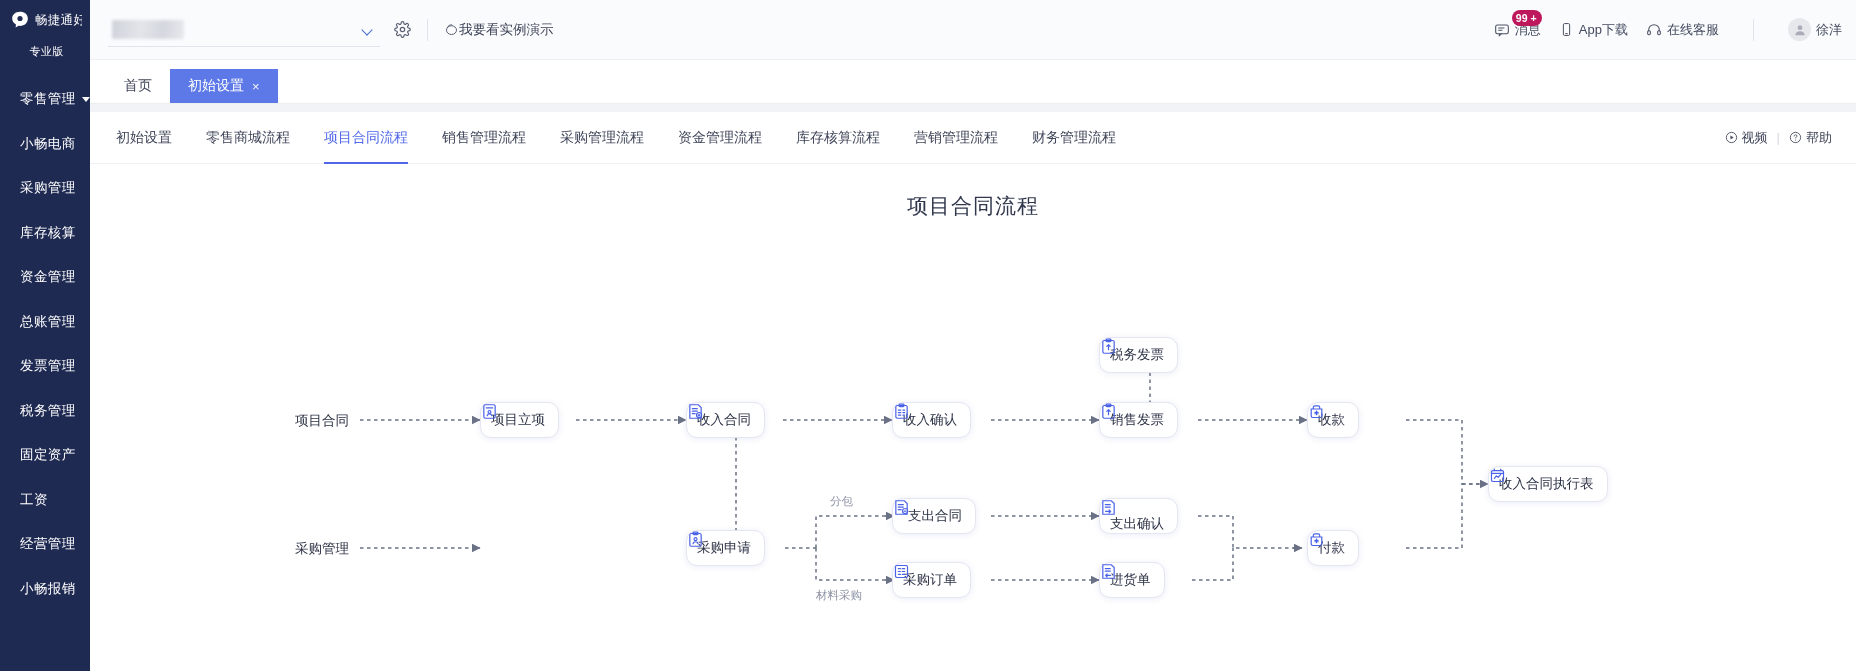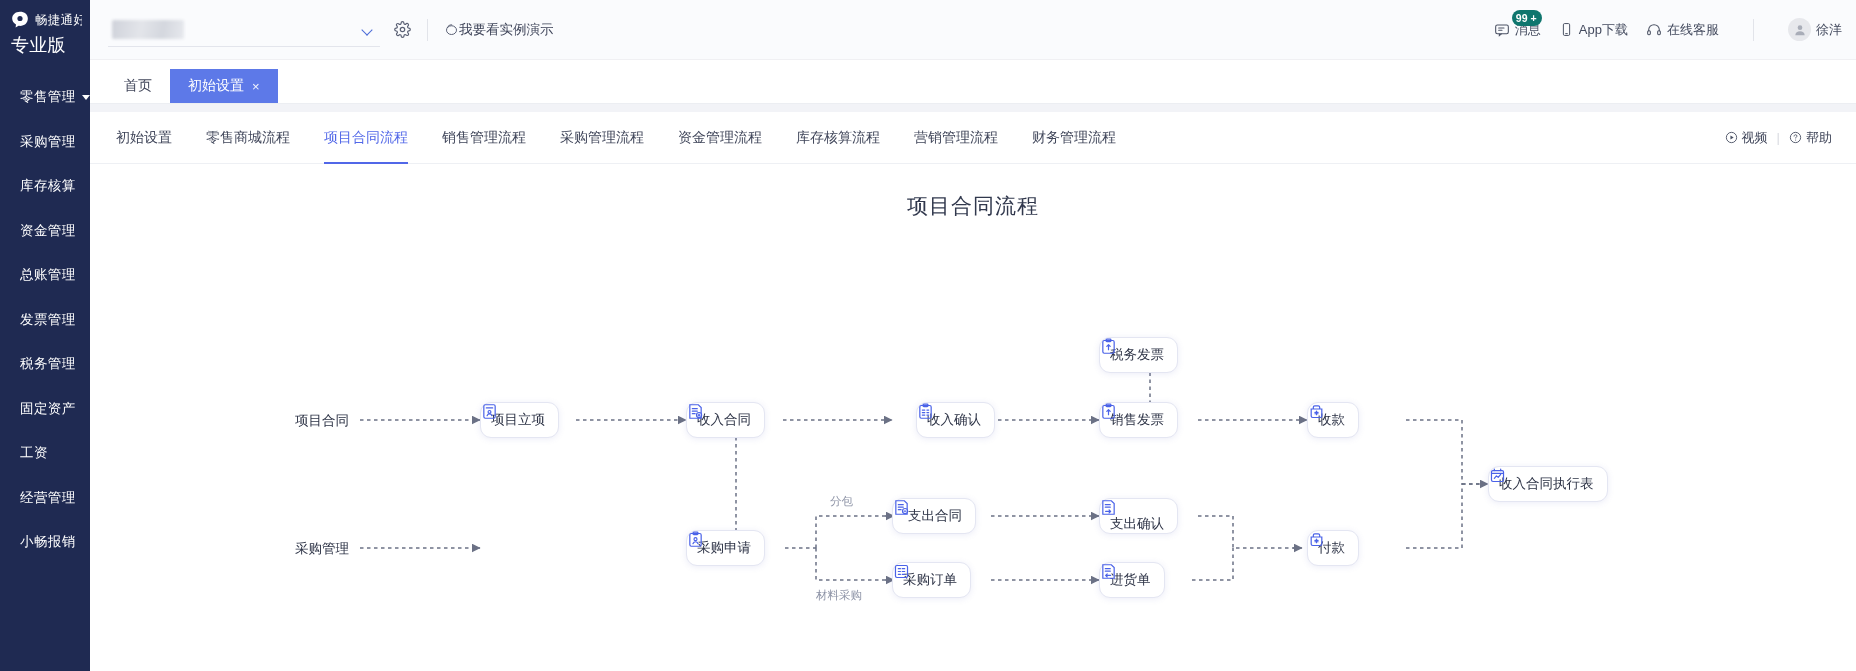--- a/index.html
+++ b/index.html
@@ -16,22 +16,23 @@
     display: flex; flex-direction: column; flex: none;
   }
   .brand { padding: 10px 8px 6px 10px; }
   .brand-row { display: flex; align-items: center; gap: 5px; }
   .brand-logo { width: 20px; height: 20px; flex: none; }
   .brand-name {
     color: #fff; font-size: 12.5px; letter-spacing: .3px;
     white-space: nowrap; overflow: hidden;
   }
   .brand-sub {
-    color: #fff; font-size: 18px; margin-top: 3px; padding-left: 1px;
+    color: #fff; font-size: 11px; margin-top: 14px; padding-left: 1px;
     letter-spacing: .3px;
+    text-align: center;
   }
   .nav { margin-top: 12px; text-align: center; }
   .nav-item {
     height: 44.5px; display: flex; align-items: center;
     padding-left: 20px; color: #ffffff; font-size: 13.5px;
     letter-spacing: .4px; cursor: pointer; position: relative;
   }
   .caret {
     margin-left: 6px; width: 0; height: 0;
     border-left: 4.5px solid transparent; border-right: 4.5px solid transparent;
@@ -67,21 +68,21 @@
   .vdiv { width:1px; height:22px; background:#e2e4ea; margin: 0 16px; }
   .demo-link {
     display:flex; align-items:center; gap:0; color:#3e4459; font-size:13.5px; cursor:pointer;
   }
   .topbar-right { margin-left: auto; display: flex; align-items: center; gap: 18px; }
   .tb-item {
     display:flex; align-items:center; gap:5px; color:#434a5e; font-size:13px;
     cursor:pointer; position: relative;
   }
   .badge {
-    position:absolute; top:-11px; left: 18px; background:#0f766e; color:#fff;
+    position:absolute; top:-11px; left: 18px; background:#be185d; color:#fff;
     font-size:10.5px; line-height:1; padding:3px 5px 3px 4px; border-radius:9px;
     font-weight:bold; white-space:nowrap;
   }
   .avatar {
     width:23px; height:23px; border-radius:50%; background:#e7e8ec;
     display:flex; align-items:center; justify-content:center;
   }
 
   
   .tabstrip {
@@ -156,20 +157,23 @@
           </svg>
         </span>
         <span class="brand-name">畅捷通好业财</span>
       </div>
       <div class="brand-sub">专业版</div>
     </div>
     <div class="nav">
       <div class="nav-item">
         <span>零售管理</span>
         <span class="caret"></span>
+      </div>
+      <div class="nav-item">
+        <span>小畅电商</span>
       </div>
       <div class="nav-item">
         <span>采购管理</span>
       </div>
       <div class="nav-item">
         <span>库存核算</span>
       </div>
       <div class="nav-item">
         <span>资金管理</span>
       </div>
@@ -393,21 +397,21 @@
             <div class="node" style="left:596px; top:238px;">
               <svg class="ic" viewBox="0 0 24 24" fill="none" stroke="#4a62e8" stroke-width="1.7">
                 <path d="M4 2.5h12l4 4v15H4z"></path>
                 <path d="M7.5 8h7M7.5 11.5h7M7.5 15h4" stroke-linecap="round"></path>
                 <circle cx="17" cy="17" r="3.6" fill="#fff"></circle>
                 <path d="M15.6 17h2.8M17 15.6v2.8" stroke-linecap="round"></path>
               </svg>
               <span>收入合同</span>
             </div>
 
-            <div class="node" style="left:802px; top:238px;margin-left:24px;">
+            <div class="node" style="left:802px; top:238px;">
               <svg class="ic" viewBox="0 0 24 24" fill="none" stroke="#4a62e8" stroke-width="1.7">
                 <rect x="4" y="3.5" width="16" height="18" rx="2"></rect>
                 <rect x="8.5" y="1.5" width="7" height="3.6" rx="1.2"></rect>
                 <path d="M7.5 10h3.5M7.5 13.5h3.5M7.5 17h3.5M14 10h2.5M14 13.5h2.5M14 17h2.5" stroke-linecap="round"></path>
               </svg>
               <span>收入确认</span>
             </div>
 
             <div class="node" style="left:1009px; top:238px;">
               <svg class="ic" viewBox="0 0 24 24" fill="none" stroke="#4a62e8" stroke-width="1.7">

